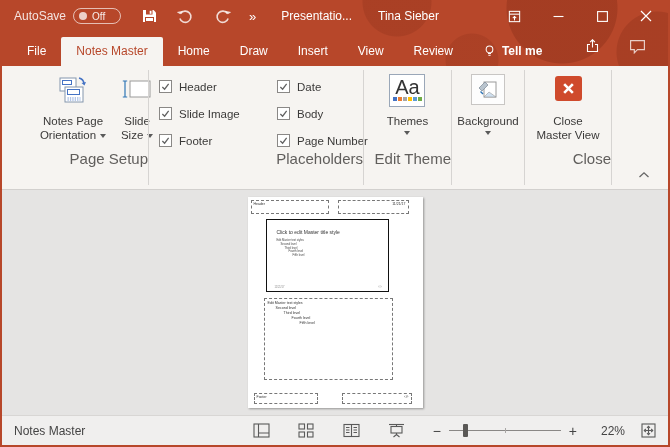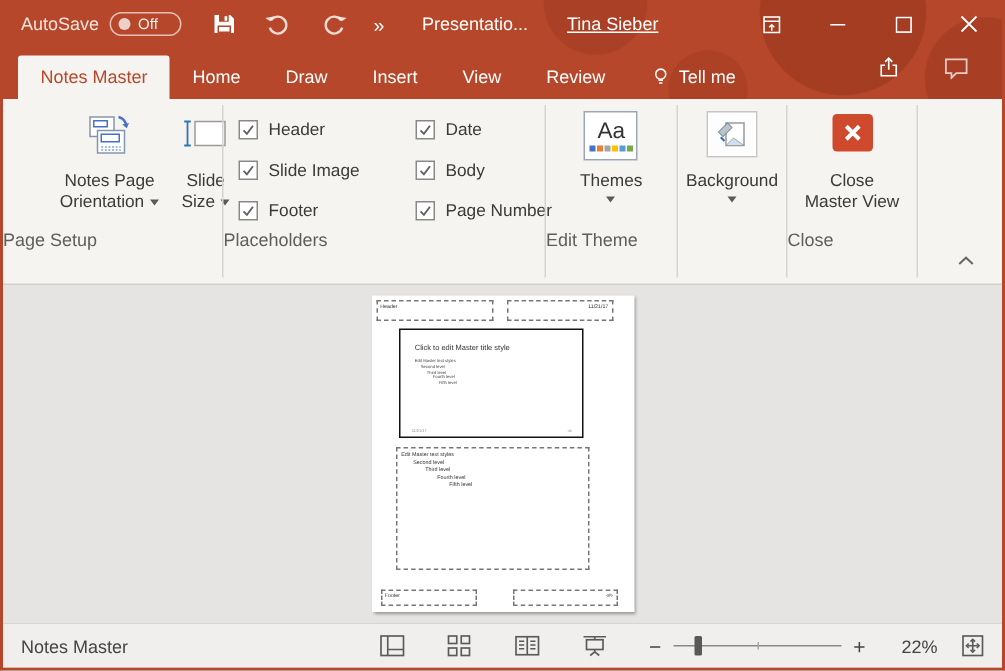--- a/index.html
+++ b/index.html
@@ -22,55 +22,55 @@
   .titlebar{ height:32px; display:flex; align-items:center; color:#fff; font-size:12px; }
   .autosave{ display:flex; align-items:center; margin-left:12px; gap:7px; }
   .autosave-label{ color:rgba(255,255,255,.85); }
   .pill{ width:48px; height:16px; border:1px solid rgba(255,255,255,.65); border-radius:9px;
          display:flex; align-items:center; gap:5px; padding:0 5px; }
   .pill-dot{ width:8px; height:8px; border-radius:50%; background:rgba(255,255,255,.75); }
   .pill-text{ font-size:10px; color:rgba(255,255,255,.9); }
   .qat-btn{ margin-left:20px; display:flex; align-items:center; }
   .more-cmds{ font-size:13px; color:#fff; margin-left:18px; letter-spacing:-1px;}
   .doc-title{ margin-left:26px; color:#fff; }
-  .user-name{ margin-left:26px; color:#fff;text-decoration:underline; }
+  .user-name{ margin-left:26px; color:#fff; }
   .win-btns{ margin-left:auto; display:flex; height:32px; }
   .win-btn{ width:44px; height:32px; display:flex; align-items:center; justify-content:center; color:#fff; }
   
   .tabrow{ height:34px; display:flex; align-items:flex-end; padding-left:10px; position:relative; }
   .tab{ color:#fff; font-size:12px; padding:7px 15px 8px 15px; white-space:nowrap; }
   .tab.active{ background:#f6f4f1; color:#b7472a; border-radius:2px 2px 0 0; }
-  .tab-tellme{ display:flex; align-items:flex-start; gap:6px; }
+  .tab-tellme{ display:flex; align-items:flex-start; gap:6px;font-weight:bold; }
   .tabrow-icons{ margin-left:auto; display:flex; align-items:center; gap:28px; padding:0 22px 8px 0; }
   
   .ribbon{ flex:0 0 124px; background:#f6f4f1; border-bottom:1px solid #d2d0ce; display:flex; }
   .rgroup{ display:flex; flex-direction:column; }
   .rg-content{ flex:1; display:flex; align-items:flex-start; }
-  .rg-label{ text-align:left; font-size:12px; color:#605e5c; padding-bottom:22px; }
+  .rg-label{ text-align:right; font-size:15px; color:#605e5c; padding-bottom:22px; }
   .rdivider{ width:1px; background:#d6d4d2; margin:4px 0 4px 0; }
   .bigbtn{ display:flex; flex-direction:column; align-items:center; padding-top:8px; color:#3b3a39; }
   .bigbtn .icon-area{ height:40px; display:flex; align-items:flex-start; justify-content:center; }
   .bigbtn .bl{ font-size:11.5px; line-height:14px; text-align:center; white-space:nowrap; }
   .dd{ display:inline-block; width:0; height:0; border-left:3.5px solid transparent;
        border-right:3.5px solid transparent; border-top:4px solid #5a5a5a; margin-left:4px; vertical-align:middle;}
   .dd-below{ margin:3px 0 0 0; }
   
   .g-pagesetup{ width:146px; }
   .g-pagesetup .rg-content{ justify-content:center; gap:14px;padding-left:44px; }
   
   .g-placeholders{ width:214px; }
   .ph-grid{ display:grid; grid-template-columns:118px auto; padding:14px 0 0 10px; row-gap:14px; }
   .cb-item{ display:flex; align-items:center; gap:7px; color:#3b3a39; font-size:11.5px; white-space:nowrap; }
   .cb-box{ width:13px; height:13px; background:#fff; border:1px solid #8a8886; display:flex; align-items:center; justify-content:center; }
   
   .g-edittheme{ width:87px; } .g-background{ width:72px;gap:24px; } .g-close{ width:86px; }
   .g-edittheme .rg-content,.g-background .rg-content,.g-close .rg-content{ justify-content:center; }
   .themes-icon{ width:36px; height:33px; border:1px solid #9aa7b8; background:#fff; display:flex; flex-direction:column;
                 align-items:center; justify-content:center; gap:2px; }
-  .themes-aa{ font-size:15px; color:#333; line-height:15px; }
+  .themes-aa{ font-size:20px; color:#333; line-height:15px; }
   .theme-dots{ display:flex; gap:1px; }
   .theme-dots i{ width:4px; height:4px; display:block; }
   .bg-icon-frame{ width:34px; height:31px; border:1px solid #c8c6c4; background:#fdfdfd; display:flex; align-items:center; justify-content:center; }
   .closex-icon{ width:27px; height:25px; border-radius:3px; background:#cf4a2c; display:flex; align-items:center; justify-content:center; margin-top:2px;}
   .ribbon-tail{ flex:1; display:flex; align-items:flex-end; justify-content:flex-end; padding:0 18px 6px 0; }
   
   .canvas{ flex:1; background:#e5e4e3; overflow:hidden; }
   .page{ width:175px; height:211px; background:#fff; margin:7px auto 0 auto; position:relative;
          box-shadow:1px 1px 2px rgba(0,0,0,.35); }
   .ph{ position:absolute; border:1px dashed #777; }
@@ -163,20 +163,21 @@
         </span>
         <span class="win-btn">
           <svg width="12" height="12" viewBox="0 0 12 12">
             <path d="M1 1l10 10M11 1L1 11" stroke="#fff" stroke-width="1.2"></path>
           </svg>
         </span>
       </div>
     </div>
 
     <div class="tabrow">
+      <div class="tab">File</div>
       <div class="tab active">Notes Master</div>
       <div class="tab">Home</div>
       <div class="tab">Draw</div>
       <div class="tab">Insert</div>
       <div class="tab">View</div>
       <div class="tab">Review</div>
       <div class="tab tab-tellme">
         <svg width="13" height="14" viewBox="0 0 14 14" fill="none" stroke="#fff" stroke-width="1.1">
           <circle cx="7" cy="5.3" r="3.6"></circle>
           <path d="M5.4 9.6h3.2M5.8 11.6h2.4"></path>

